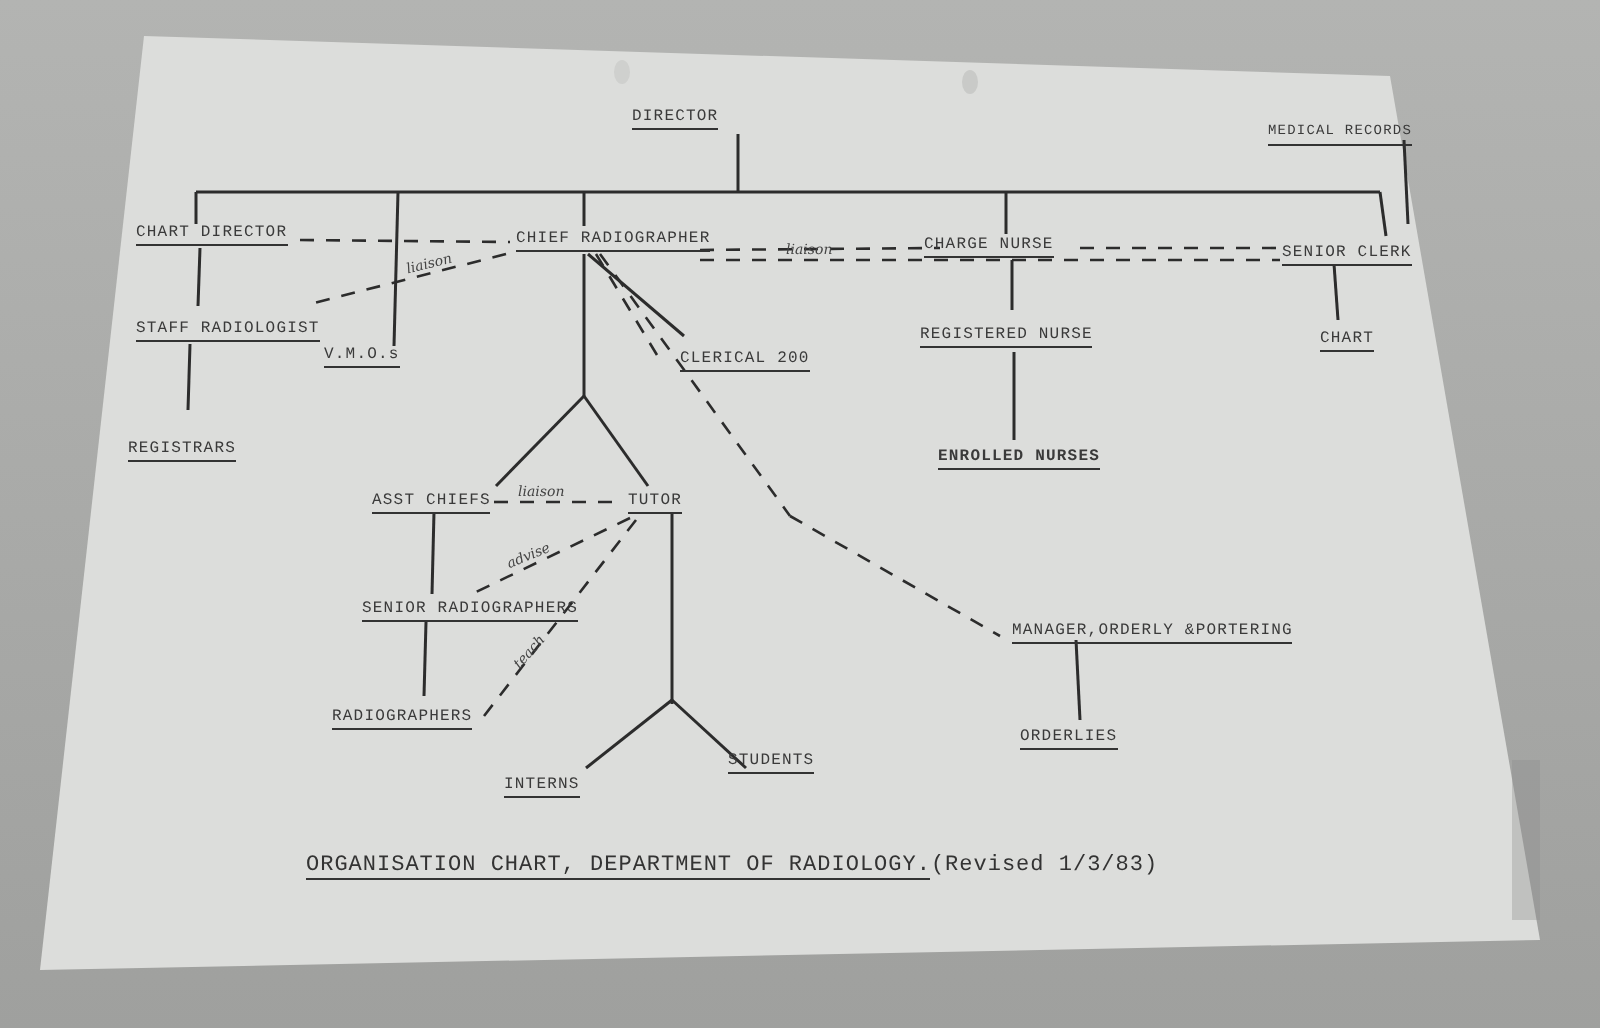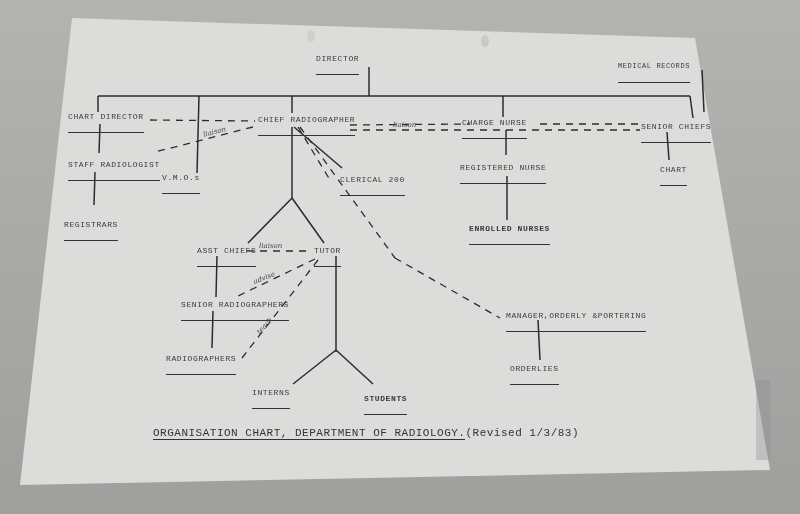--- a/index.html
+++ b/index.html
@@ -1,20 +1,20 @@
 <!DOCTYPE html>
 <html><head>
 <meta charset="utf-8">
 <style>
   html, body { margin:0; padding:0; }
   body { width:800px; height:514px; background:#a9aaa8; position:relative; overflow:hidden; font-family:"Liberation Mono", "DejaVu Sans Mono", monospace; }
   .bg-grad { position:absolute; inset:0; background:linear-gradient(180deg,#b3b4b2 0%, #a7a8a6 60%, #9fa09e 100%); }
   .paper { position:absolute; left:0; top:0; width:800px; height:514px; }
   .sheet-shape { fill:#dcdddb; }
-  .node { position:absolute; font-size:8px; letter-spacing:0.6px; color:#3a3a3a; white-space:nowrap; border-bottom:1.5px solid #333; padding-bottom:11px; line-height:9px; }
+  .node { position:absolute; font-size:8px; letter-spacing:0.6px; color:#3a3a3a; white-space:nowrap; border-bottom:1.5px solid #333; padding-bottom:1px; line-height:9px; }
   .annot { position:absolute; font-family:"DejaVu Serif", serif; font-style:italic; font-size:7px; color:#444; white-space:nowrap; }
   .caption { position:absolute; font-size:11px; letter-spacing:0.5px; color:#333; white-space:nowrap; }
   .caption .u { border-bottom:1.5px solid #333; }
   svg.lines { position:absolute; left:0; top:0; }
 </style>
 </head>
 <body>
 
 <div class="bg-grad"></div>
 
@@ -85,40 +85,40 @@
 
     <line x1="247" y1="251" x2="312" y2="251"></line>
 
     <line x1="315" y1="259" x2="238" y2="296"></line>
 
     <line x1="318" y1="260" x2="242" y2="358"></line>
   </g>
 </svg>
 
 <div class="node" style="left:316px;top:54px;">DIRECTOR</div>
-<div class="node" style="left:618px;top:62px;font-size:7px;">MEDICAL RECORDS</div>
+<div class="node" style="left:634px;top:62px;font-size:7px;">MEDICAL RECORDS</div>
 <div class="node" style="left:68px;top:112px;">CHART DIRECTOR</div>
 <div class="node" style="left:258px;top:115px;">CHIEF RADIOGRAPHER</div>
 <div class="node" style="left:462px;top:118px;">CHARGE NURSE</div>
-<div class="node" style="left:641px;top:122px;">SENIOR CHIEFS</div>
+<div class="node" style="left:641px;top:122px;">SENIOR CLERK</div>
 <div class="node" style="left:68px;top:160px;">STAFF RADIOLOGIST</div>
 <div class="node" style="left:162px;top:173px;">V.M.O.s</div>
 <div class="node" style="left:340px;top:175px;">CLERICAL 200</div>
 <div class="node" style="left:460px;top:163px;">REGISTERED NURSE</div>
 <div class="node" style="left:660px;top:165px;">CHART</div>
 <div class="node" style="left:64px;top:220px;">REGISTRARS</div>
 <div class="node" style="left:469px;top:224px;font-weight:bold;">ENROLLED NURSES</div>
-<div class="node" style="left:197px;top:246px;">ASST CHIEFS</div>
+<div class="node" style="left:186px;top:246px;">ASST CHIEFS</div>
 <div class="node" style="left:314px;top:246px;">TUTOR</div>
 <div class="node" style="left:181px;top:300px;text-align:center;">SENIOR RADIOGRAPHERS</div>
 <div class="node" style="left:166px;top:354px;">RADIOGRAPHERS</div>
 <div class="node" style="left:506px;top:311px;">MANAGER,ORDERLY &amp;PORTERING</div>
 <div class="node" style="left:510px;top:364px;">ORDERLIES</div>
 <div class="node" style="left:252px;top:388px;">INTERNS</div>
-<div class="node" style="left:364px;top:394px;font-weight:bold;">STUDENTS</div>
+<div class="node" style="left:364px;top:376px;">STUDENTS</div>
 
 <div class="annot" style="left:203px;top:128px;transform:rotate(-14deg);">liaison</div>
 <div class="annot" style="left:393px;top:121px;">liaison</div>
 <div class="annot" style="left:259px;top:242px;">liaison</div>
 <div class="annot" style="left:253px;top:274px;transform:rotate(-22deg);">advise</div>
 <div class="annot" style="left:255px;top:322px;transform:rotate(-48deg);">teach</div>
 
 <div class="caption" style="left:153px;top:427px;">
   <span class="u">ORGANISATION CHART, DEPARTMENT OF RADIOLOGY.</span><span>(Revised 1/3/83)</span>
 </div>

